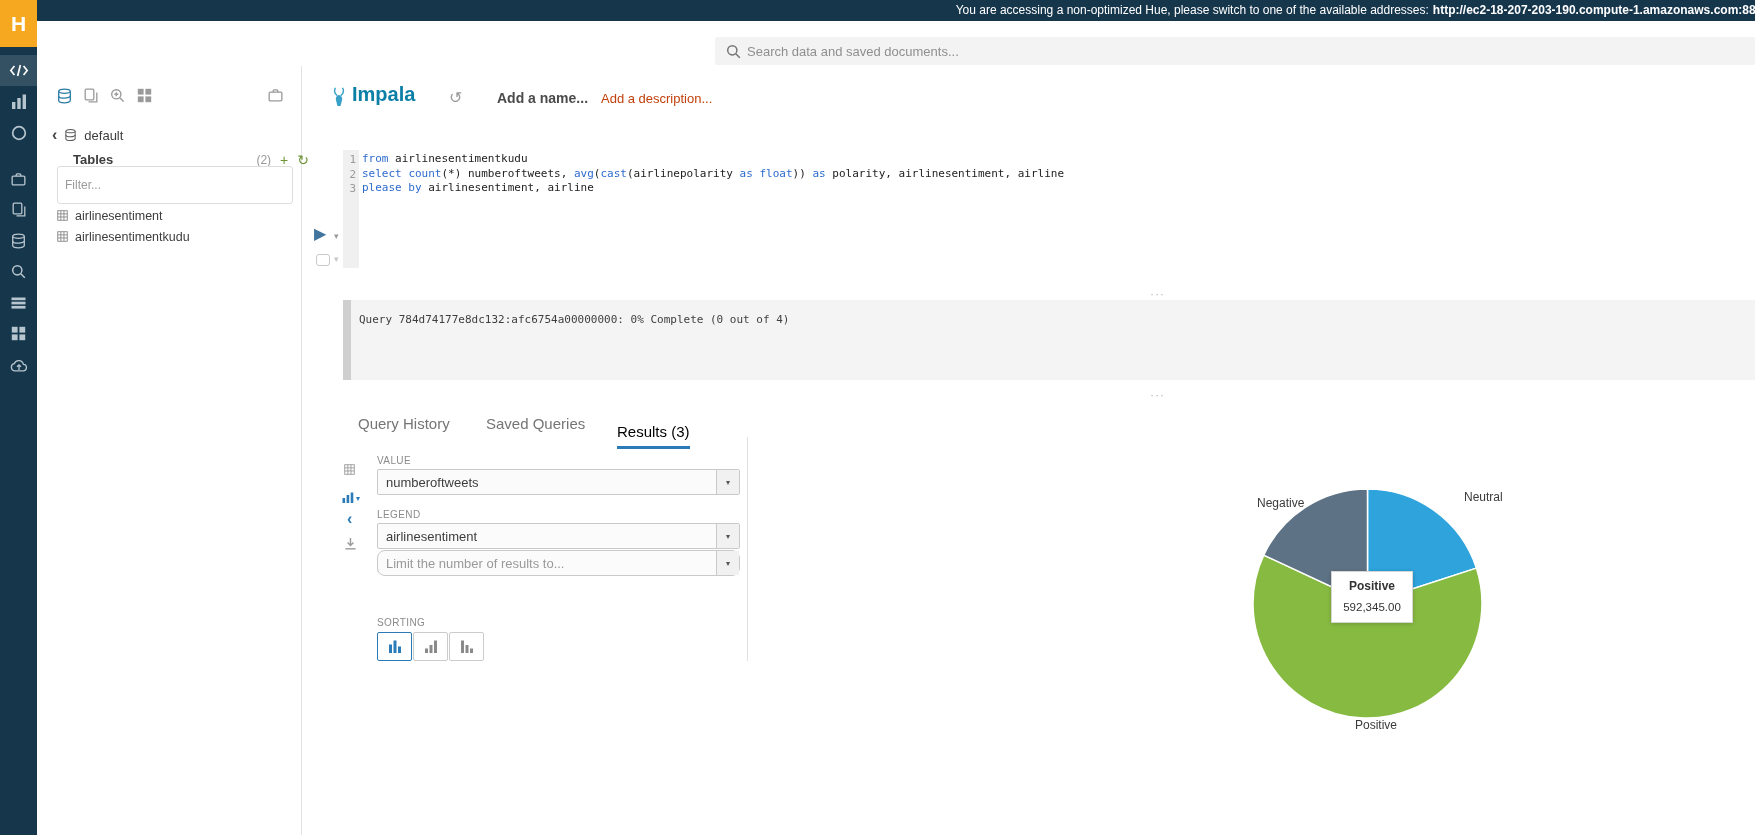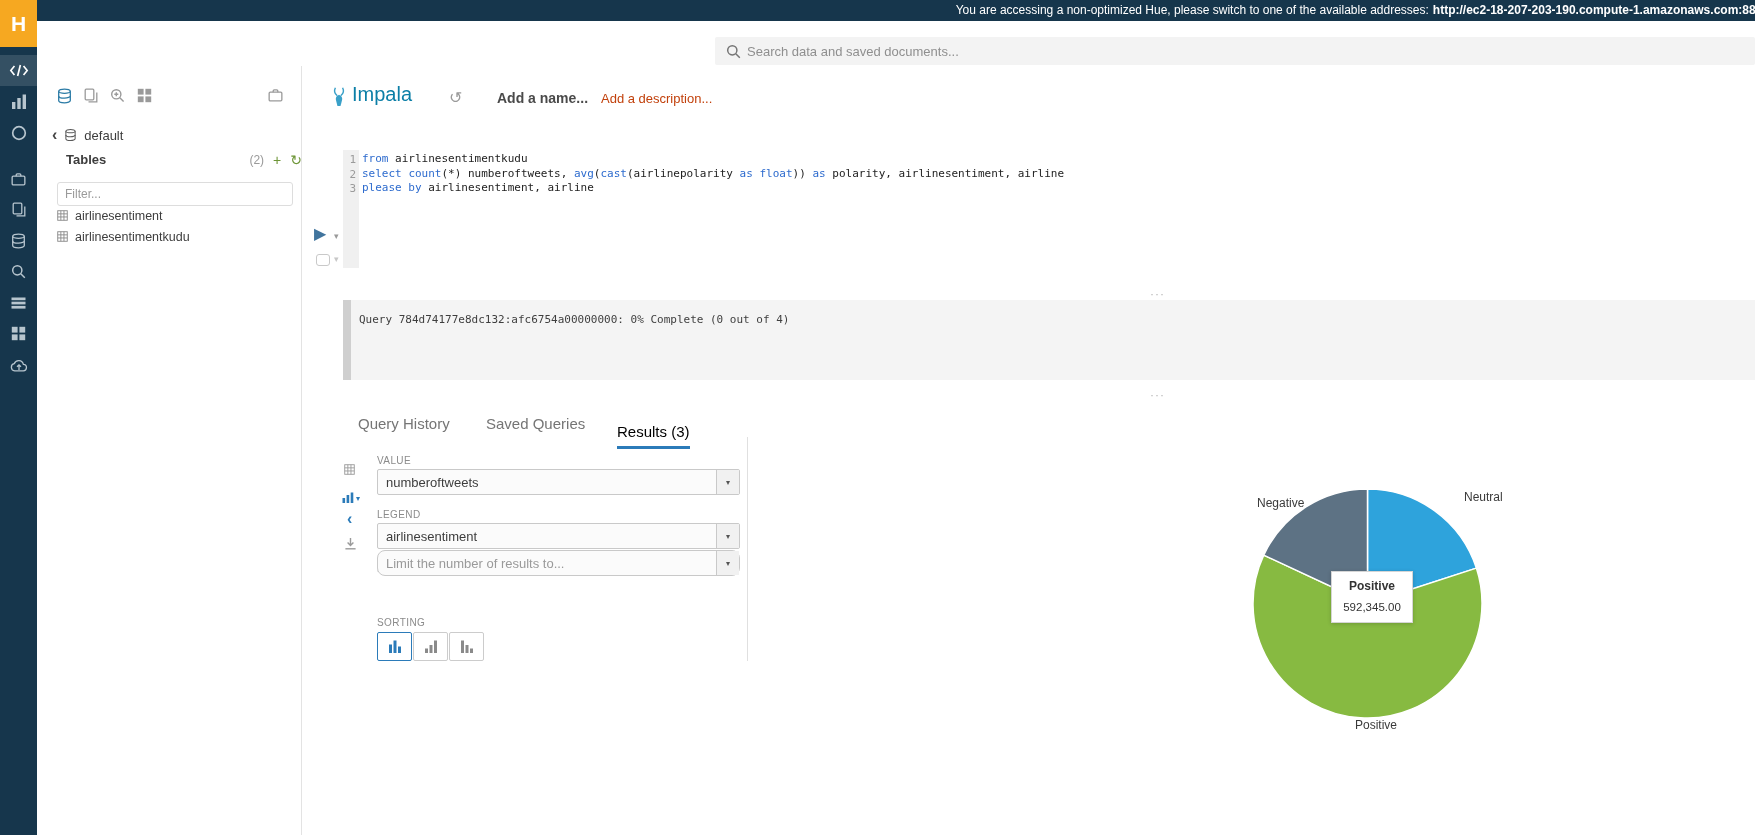--- a/index.html
+++ b/index.html
@@ -36,37 +36,37 @@
   .assist{position:absolute;left:37px;top:66px;width:265px;height:769px;
           border-right:1px solid #e3e3e3;box-sizing:border-box;}
   .assist-toolbar{position:absolute;left:20px;top:22px;display:flex;gap:12px;}
   .atb-item{color:#9a9a9a;cursor:pointer;}
   .atb-item.active{color:#2b7ba6;}
   .assist-jobs{position:absolute;right:18px;top:22px;color:#9a9a9a;cursor:pointer;}
   .assist-db-row{position:absolute;left:15px;top:61px;display:flex;align-items:center;gap:6px;}
   .back{font-size:16px;font-weight:bold;color:#444;cursor:pointer;line-height:14px;}
   .dbicon{color:#5a5a5a;display:inline-flex;transform:scale(.8);}
   .dbname{font-size:13px;color:#3d3d3d;cursor:pointer;}
-  .assist-tables-header{position:absolute;left:29px;top:86px;width:236px;
+  .assist-tables-header{position:absolute;left:36px;top:86px;width:236px;
         display:flex;justify-content:space-between;align-items:center;gap:44px;}
   .th-title{font-size:13px;font-weight:bold;color:#3d3d3d;}
   .th-right{display:flex;align-items:center;gap:9px;}
   .th-count{font-size:12px;color:#9a9a9a;}
   .th-add,.th-refresh{color:#6d9536;font-size:14px;cursor:pointer;line-height:12px;}
-  .assist-filter{position:absolute;left:20px;top:116px;width:236px;height:24px;box-sizing:border-box;
+  .assist-filter{position:absolute;left:20px;top:100px;width:236px;height:38px;box-sizing:border-box;
         border:1px solid #ddd;border-radius:3px;font-size:12px;padding:0 7px;color:#333;outline:none;
         font-family:"Liberation Sans",sans-serif;}
   .assist-filter::placeholder{color:#9a9a9a;}
   .assist-tables{position:absolute;left:20px;top:139px;width:236px;}
   .tbl-row{height:21px;display:flex;align-items:center;gap:7px;cursor:pointer;color:#8a8a8a;}
   .tbl-row span.lbl{font-size:12.5px;color:#3d3d3d;}
 
   
   .impala-icon{position:absolute;left:330px;top:87px;}
-  .engine-title{position:absolute;left:352px;top:83px;margin:0;font-size:20px;font-weight:400;color:#0c7fa7;}
+  .engine-title{position:absolute;left:352px;top:83px;margin:0;font-size:20px;font-weight:700;color:#0c7fa7;}
   .history-btn{position:absolute;left:449px;top:88px;font-size:16px;color:#9a9a9a;cursor:pointer;}
   .name-field{position:absolute;left:497px;top:90px;font-size:14px;font-weight:600;color:#4a4a4a;cursor:text;}
   .desc-field{position:absolute;left:601px;top:91px;font-size:13px;color:#c2410c;cursor:text;}
 
   
   .gutter{position:absolute;left:343px;top:150px;width:16px;height:118px;background:#f0f0f0;
           font-family:"DejaVu Sans Mono",monospace;font-size:11px;color:#9b9b9b;
           text-align:right;padding-top:3px;box-sizing:border-box;}
   .gnum{line-height:14.6px;padding-right:3px;}
   .code{position:absolute;left:362px;top:152px;font-family:"DejaVu Sans Mono",monospace;

